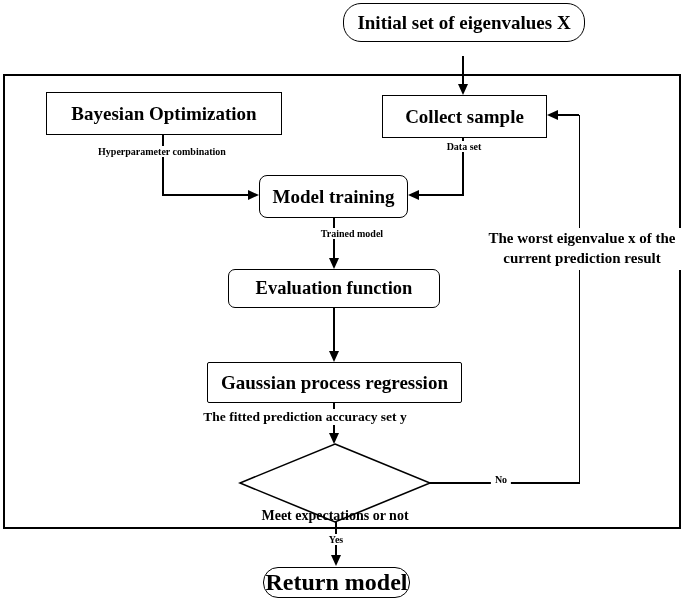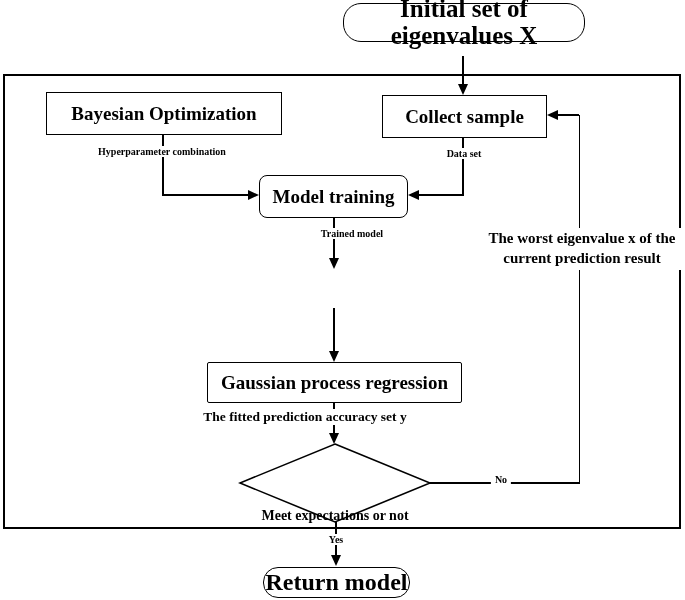--- a/index.html
+++ b/index.html
@@ -16,21 +16,21 @@
   .arr{position:absolute;width:0;height:0;z-index:2;}
   .arr-down{border-left:5.5px solid transparent;border-right:5.5px solid transparent;border-top:11px solid #000;}
   .arr-left{border-top:5.5px solid transparent;border-bottom:5.5px solid transparent;border-right:11px solid #000;}
   .arr-right{border-top:5.5px solid transparent;border-bottom:5.5px solid transparent;border-left:11px solid #000;}
   .elabel{
     position:absolute;background:#fff;white-space:nowrap;z-index:3;
     font-size:10px;padding:0 4px;transform:translateX(-50%);text-align:center;
   }
   .elabel.small{font-size:13.5px;}
   #outer-frame{position:absolute;left:3px;top:74px;width:674px;height:451px;border:2px solid #000;z-index:0;}
-  #node-initial{left:343px;top:3px;width:242px;height:39px;border-radius:18px;font-size:25px;}
+  #node-initial{left:343px;top:3px;width:242px;height:39px;border-radius:18px;font-size:19px;}
   #node-bayesian{left:46px;top:92px;width:236px;height:43px;}
   #node-collect{left:382px;top:95px;width:165px;height:43px;}
   #node-model-training{left:259px;top:175px;width:149px;height:43px;border-radius:8px;}
   #node-evaluation{left:228px;top:269px;width:212px;height:39px;border-radius:7px;font-size:18.5px;}
   #node-gaussian{left:207px;top:362px;width:255px;height:41px;border-radius:2px;}
   #node-return{left:263px;top:567px;width:147px;height:31px;border-radius:15px;font-size:24px;}
   #node-decision{position:absolute;left:238px;top:442px;width:194px;height:82px;z-index:2;}
   #decision-label{
     position:absolute;left:238px;top:442px;width:194px;height:82px;z-index:3;
     display:flex;align-items:flex-end;justify-content:center;font-size:14px;
@@ -56,20 +56,23 @@
     </div>
 
   <div class="node" id="node-collect">
       <span>Collect sample</span>
     </div>
 
   <div class="node" id="node-model-training">
       <span>Model training</span>
     </div>
 
+  <div class="node" id="node-evaluation">
+      <span>Evaluation function</span>
+    </div>
 
   <div class="node" id="node-gaussian">
       <span>Gaussian process regression</span>
     </div>
 
   <svg id="node-decision" viewBox="0 0 194 82" xmlns="http://www.w3.org/2000/svg">
     <polygon points="97,2 192,41 97,80 2,41" fill="#ffffff" stroke="#000000" stroke-width="1.6"></polygon>
   </svg>
   <div id="decision-label">
       <span>Meet expectations or not</span>
@@ -101,20 +104,20 @@
 
   <div class="line" style="left:430px;top:482.2px;width:150px;height:1.6px;"></div>
   <div class="line" style="left:578.6px;top:115px;width:1.6px;height:368px;"></div>
   <div class="line" style="left:558px;top:114.2px;width:21px;height:1.6px;"></div>
   <div class="arr arr-left" style="left:547px;top:109.5px;"></div>
 
   <div class="line" style="left:335.2px;top:521px;width:1.6px;height:35px;"></div>
   <div class="arr arr-down" style="left:330.5px;top:555px;"></div>
 
   <div class="elabel" style="left:162px;top:146px;">Hyperparameter combination</div>
-  <div class="elabel" style="left:464px;top:148px;">Data set</div>
+  <div class="elabel" style="left:464px;top:141px;">Data set</div>
   <div class="elabel" style="left:352px;top:228px;">Trained model</div>
   <div class="elabel small" style="left:305px;top:409px;">The fitted prediction accuracy set y</div>
   <div id="label-worst">The worst eigenvalue x of the current prediction result</div>
   <div class="elabel" style="left:501px;top:474px;">No</div>
   <div class="elabel" style="left:336px;top:534px;">Yes</div>
 
 </div>
 
 </body></html>

